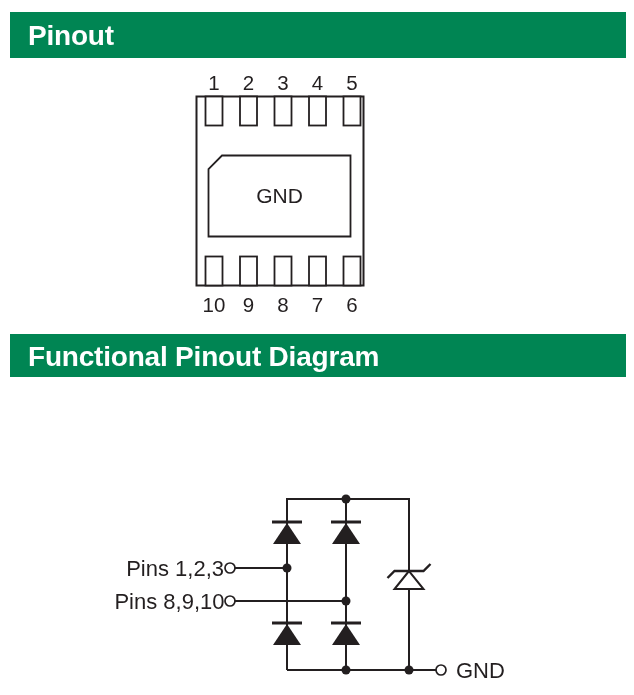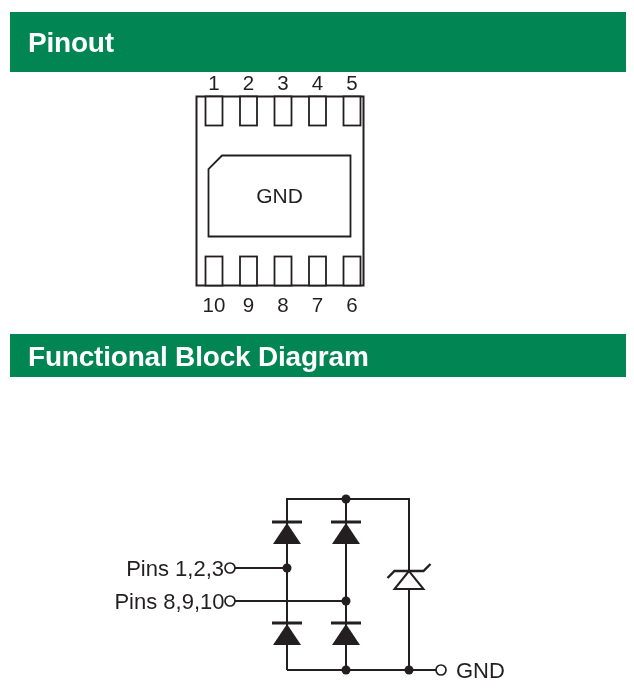--- a/index.html
+++ b/index.html
@@ -21,21 +21,21 @@
     position:absolute;left:10px;width:616px;
     background:var(--header-bg);
     color:var(--header-text);
     display:flex;align-items:center;
     padding-left:18px;box-sizing:border-box;
   }
   .section-header .section-title{
     font-weight:700;font-size:28px;letter-spacing:-0.2px;
     transform:translateY(1px);
   }
-  #hdr-pinout{top:12px;height:60px;}
+  #hdr-pinout{top:12px;height:46px;}
   #hdr-fbd{top:334px;height:43px;}
   svg{position:absolute;left:0;top:0;}
   
   .ln{stroke:var(--line);stroke-width:2;fill:none;stroke-linejoin:miter;}
   .ln-thin{stroke:var(--line);stroke-width:1.8;fill:#ffffff;}
   .pad{stroke:var(--line);stroke-width:1.8;fill:#ffffff;}
   .bar{stroke:var(--line);stroke-width:3;fill:none;}
   .zbar{stroke:var(--line);stroke-width:2.4;fill:none;}
   .tri{fill:var(--line);stroke:none;}
   .tri-open{fill:#ffffff;stroke:var(--line);stroke-width:2;}
@@ -88,21 +88,21 @@
     <text class="pin-num" x="352" y="90" text-anchor="middle">5</text>
 
     <text class="pin-num" x="214" y="312" text-anchor="middle">10</text>
     <text class="pin-num" x="248.5" y="312" text-anchor="middle">9</text>
     <text class="pin-num" x="283" y="312" text-anchor="middle">8</text>
     <text class="pin-num" x="317.5" y="312" text-anchor="middle">7</text>
     <text class="pin-num" x="352" y="312" text-anchor="middle">6</text>
   </svg>
 
   <div class="section-header" id="hdr-fbd">
-    <span class="section-title">Functional Block Diagram</span>
+    <span class="section-title">Functional Pinout Diagram</span>
   </div>
 
   <svg width="634" height="695" viewBox="0 0 634 695">
 
     <path class="ln" d="M287,670 L287,499 L409,499 L409,670"></path>
     <path class="ln" d="M346,499 L346,670"></path>
     <path class="ln" d="M287,670 L436,670"></path>
     <path class="ln" d="M235,568 L287,568"></path>
     <path class="ln" d="M235,601 L346,601"></path>
 

